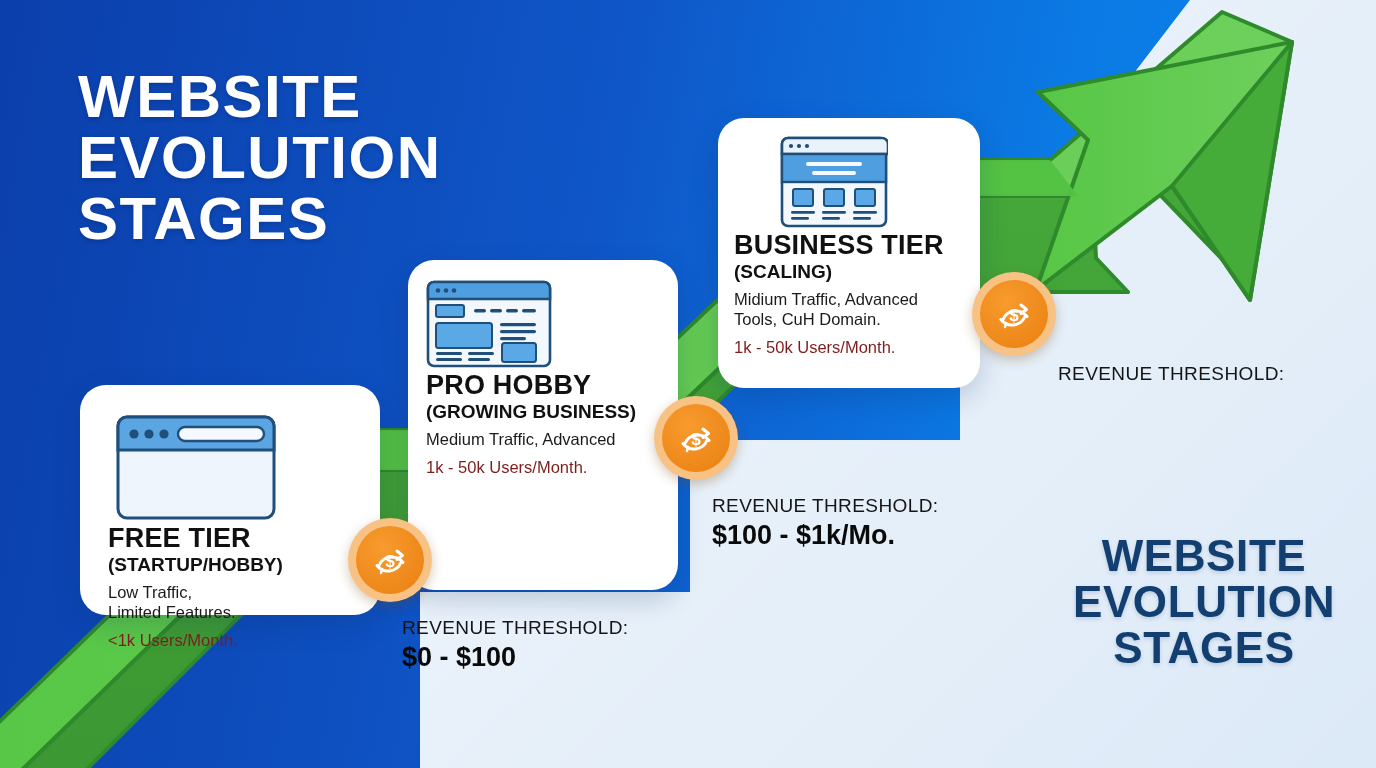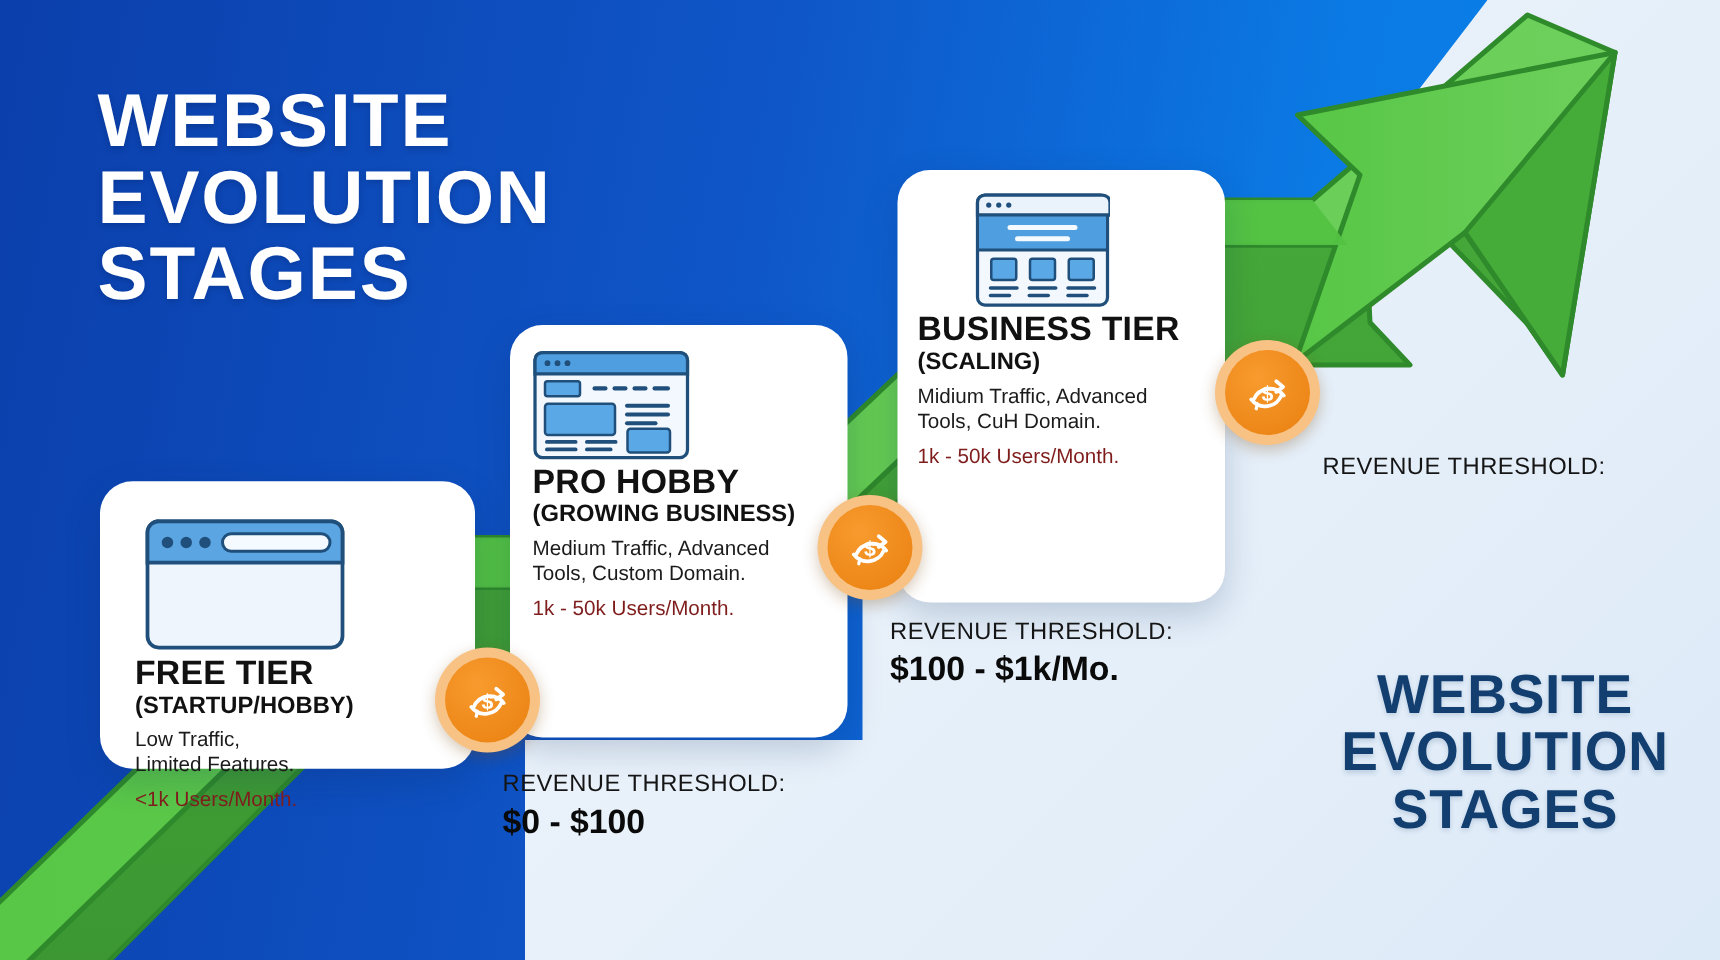--- a/index.html
+++ b/index.html
@@ -29,21 +29,21 @@
 
   
   .card {
     position:absolute;
     background:#ffffff;
     border-radius:26px;
     box-shadow:0 10px 28px rgba(10,40,90,.20);
   }
   #card-free     { left:80px;  top:385px; width:300px; height:230px; }
   #card-pro      { left:408px; top:260px; width:270px; height:330px; }
-  #card-business { left:718px; top:118px; width:262px; height:346px;margin-top:18px; }
+  #card-business { left:718px; top:118px; width:262px; height:270px; }
 
   .card-icon { position:absolute; }
   #card-free .card-icon     { left:36px;  top:30px;  }
   #card-pro .card-icon      { left:18px;  top:20px;  }
   #card-business .card-icon { left:62px;  top:18px;  }
 
   .card-text { position:absolute; left:0; width:100%; padding:0 24px; }
   #card-free .card-text     { top:138px; padding-left:28px; }
   #card-pro .card-text      { top:110px; padding-left:18px; }
   #card-business .card-text { top:112px; padding-left:16px; }
@@ -223,21 +223,20 @@
         <rect x="10" y="72" width="26" height="3" rx="1.5" fill="#1f4f7a"></rect>
         <rect x="10" y="78" width="26" height="3" rx="1.5" fill="#1f4f7a"></rect>
         <rect x="42" y="72" width="26" height="3" rx="1.5" fill="#1f4f7a"></rect>
         <rect x="42" y="78" width="22" height="3" rx="1.5" fill="#1f4f7a"></rect>
       </svg>
     </div>
     <div class="card-text">
       <div class="tier-title">PRO HOBBY</div>
       <div class="tier-sub">(GROWING BUSINESS)</div>
       <div class="tier-desc">Medium Traffic, Advanced</div>
-      <div class="tier-desc" style="margin-top:0">Tools, Custom Domain.</div>
       <div class="tier-users">1k - 50k Users/Month.</div>
     </div>
   </div>
 
   <div class="card" id="card-business">
     <div class="card-icon">
       <svg width="108" height="92" viewBox="0 0 108 92">
         <rect x="2" y="2" width="104" height="88" rx="6" fill="#f2f8fe" stroke="#1f4f7a" stroke-width="2.6"></rect>
         <path d="M2 8a6 6 0 0 1 6-6h94a6 6 0 0 1 6 6v10H2z" fill="#eaf3fc" stroke="#1f4f7a" stroke-width="2.6"></path>
         <circle cx="11" cy="10" r="2.1" fill="#1f4f7a"></circle>

